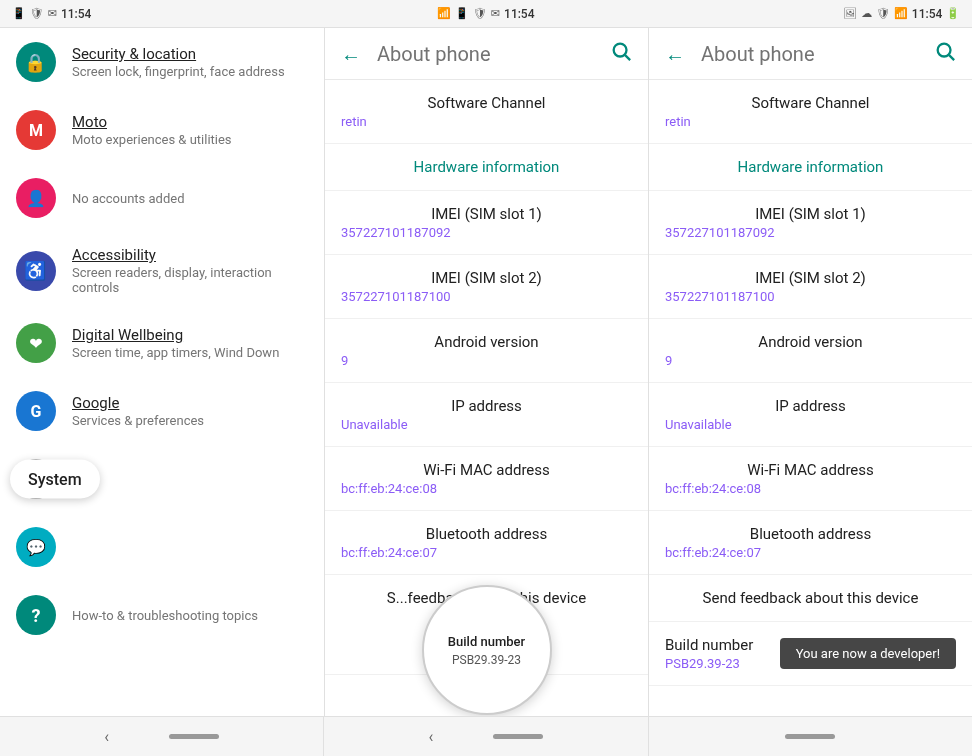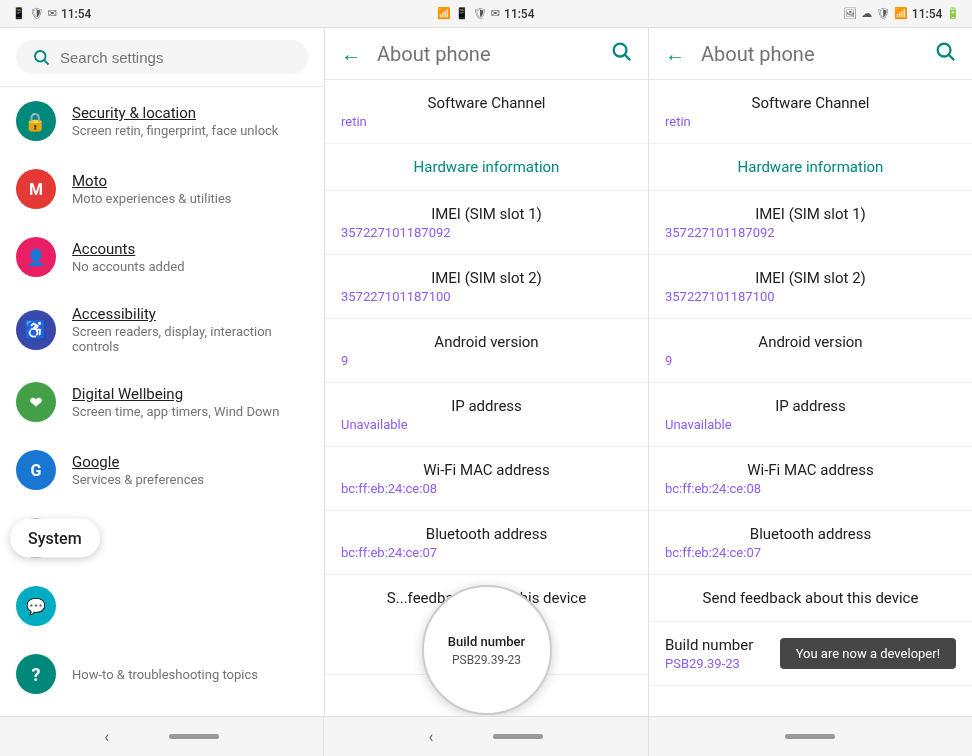--- a/index.html
+++ b/index.html
@@ -149,52 +149,42 @@
     <span class="status-icon">📶</span>
     <span class="status-time">11:54</span>
     <span class="status-battery">🔋</span>
   </div>
 </div>
 
 <div class="main-layout">
 
   <div class="settings-panel">
 
-    <div class="search-bar">
-      <div class="search-input-wrap">
-        <svg class="search-icon-svg" width="18" height="18" viewBox="0 0 24 24" fill="none" stroke="#00897b" stroke-width="2.5">
-          <circle cx="11" cy="11" r="7"></circle>
-            <line x1="16.5" y1="16.5" x2="22" y2="22"></line>
-        </svg>
-        <input class="search-input" type="text" readonly="" placeholder="Search settings" style="">
-      </div>
-    </div>
 
     <div class="settings-list">
 
       <div class="settings-item">
         <div class="settings-item-icon bg-teal">🔒</div>
         <div class="settings-item-text">
           <div class="settings-item-title">Security &amp; location</div>
-          <div class="settings-item-subtitle">Screen retin, fingerprint, face unlock</div>
+          <div class="settings-item-subtitle">Screen lock, fingerprint, face address</div>
         </div>
       </div>
 
       <div class="settings-item">
         <div class="settings-item-icon bg-red" style="font-weight:700;font-size:16px;">M</div>
         <div class="settings-item-text">
           <div class="settings-item-title">Moto</div>
           <div class="settings-item-subtitle">Moto experiences &amp; utilities</div>
         </div>
       </div>
 
       <div class="settings-item">
         <div class="settings-item-icon bg-pink" style="font-size:16px;">👤</div>
         <div class="settings-item-text">
-          <div class="settings-item-title">Accounts</div>
           <div class="settings-item-subtitle">No accounts added</div>
         </div>
       </div>
 
       <div class="settings-item">
         <div class="settings-item-icon bg-indigo">♿</div>
         <div class="settings-item-text">
           <div class="settings-item-title">Accessibility</div>
           <div class="settings-item-subtitle">Screen readers, display, interaction controls</div>
         </div>

